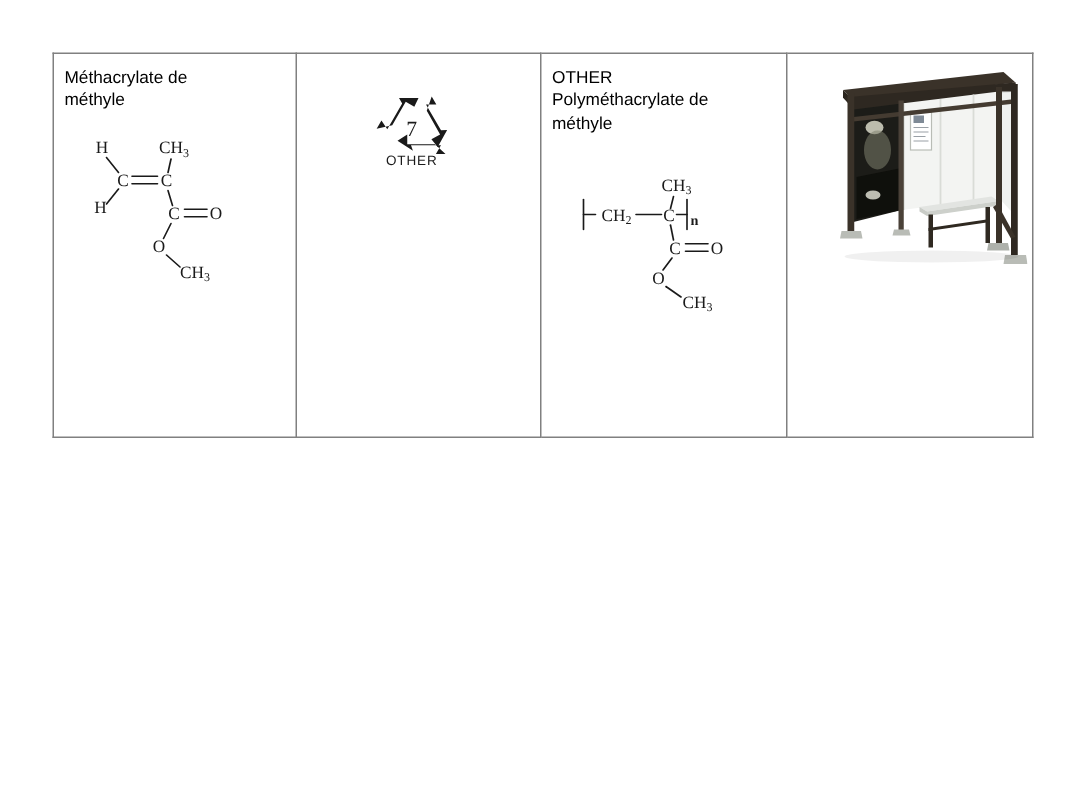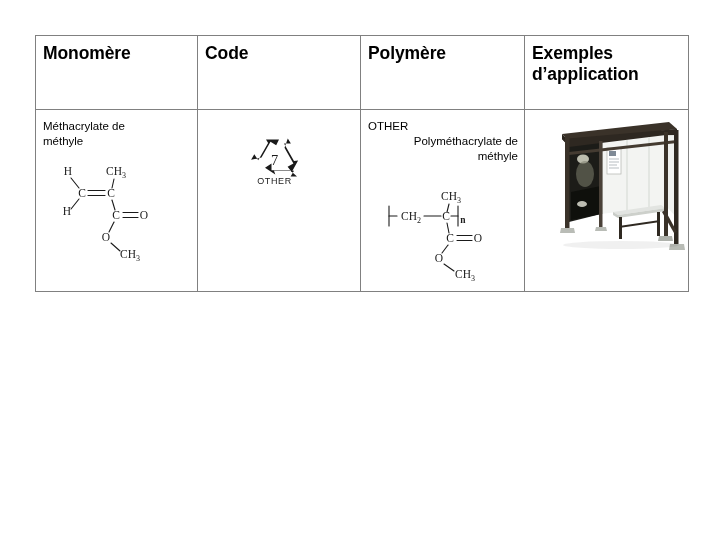--- a/index.html
+++ b/index.html
@@ -115,35 +115,20 @@
 
 <table id="poly-table">
   <colgroup>
     <col class="col-monomer">
     <col class="col-code">
     <col class="col-polymer">
     <col class="col-example">
   </colgroup>
 
   <tbody>
-      <tr class="header-row">
-    <td class="header-cell">
-      <span class="header-label">Monomère</span>
-    </td>
-    <td class="header-cell">
-      <span class="header-label">Code</span>
-    </td>
-    <td class="header-cell">
-      <span class="header-label">Polymère</span>
-    </td>
-    <td class="header-cell">
-      <span class="header-label">Exemples
-d’application</span>
-    </td>
-  </tr>
 
   <tr class="body-row">
 
     <td>
       <span class="cell-text">Méthacrylate de
 méthyle</span>
       <div class="struct-wrap">
         <svg class="struct-svg struct-monomer" width="120" height="105" viewBox="0 0 120 105">
           <g font-family="'Liberation Serif', serif" font-size="11.5" fill="#1a1a1a">
 
@@ -206,21 +191,21 @@
             <text x="30.5" y="30.5" text-anchor="middle" font-family="'Liberation Serif', serif" font-size="14.5" fill="#1a1a1a">7</text>
 
             <text x="30.5" y="50" text-anchor="middle" font-family="'Liberation Sans', sans-serif" font-size="9" letter-spacing="0.6" fill="#1a1a1a">OTHER</text>
           </g>
         </svg>
       </div>
     </td>
 
     <td>
       <span class="cell-text">OTHER</span>
-      <span class="cell-text" style="padding-top:0;text-align:right;">Polyméthacrylate de
+      <span class="cell-text" style="padding-top:0;">Polyméthacrylate de
 méthyle</span>
       <div class="struct-wrap">
         <svg class="struct-svg struct-polymer" width="130" height="95" viewBox="0 0 130 95">
           <g font-family="'Liberation Serif', serif" font-size="11.5" fill="#1a1a1a">
 
             <text x="28" y="34" text-anchor="middle">CH<tspan font-size="8" dy="2.5">2</tspan></text>
 
             <text x="63" y="34" text-anchor="middle">C</text>
 
             <text x="80" y="37" text-anchor="middle" font-size="9.5" font-weight="bold">n</text>

